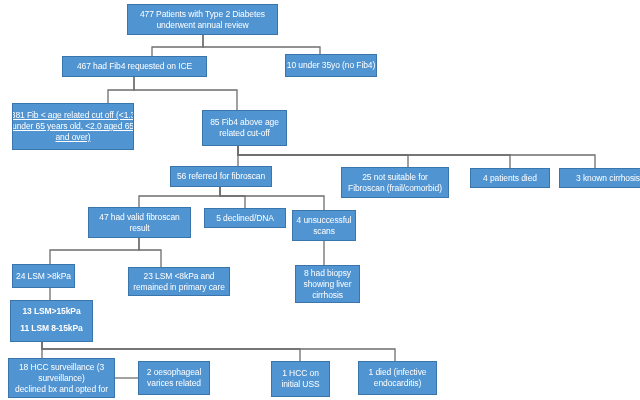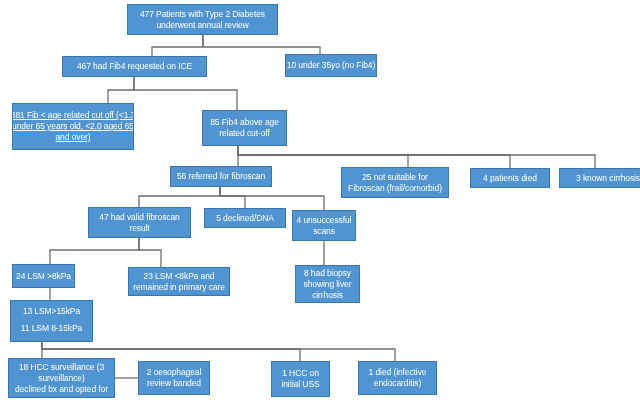--- a/index.html
+++ b/index.html
@@ -28,21 +28,21 @@
     letter-spacing: -0.1px;
     padding: 2px 2px;
     display: flex;
     flex-direction: column;
     justify-content: center;
     overflow: hidden;
     align-items: center;
   }
   .node .line { white-space: nowrap; }
   .node.gap .line + .line { margin-top: 6px; }
-  .node.gap { justify-content: flex-start; padding-top: 5px; }
+  .node.gap { justify-content: flex-start; padding-top: 5px; font-weight: bold; }
 </style>
 </head>
 <body>
 
 <div id="stage">
   <svg id="edges" viewBox="0 0 640 400" xmlns="http://www.w3.org/2000/svg">
       <polyline points="203,35 203,47 152,47 152,56" fill="none" stroke="#6e6e6e" stroke-width="1.3"></polyline>
       <polyline points="203,35 203,47 320,47 320,54" fill="none" stroke="#6e6e6e" stroke-width="1.3"></polyline>
       <polyline points="134,77 134,90 108,90 108,103" fill="none" stroke="#6e6e6e" stroke-width="1.3"></polyline>
       <polyline points="134,77 134,90 237,90 237,110" fill="none" stroke="#6e6e6e" stroke-width="1.3"></polyline>
@@ -122,21 +122,21 @@
       <div class="line">13 LSM&gt;15kPa</div>
       <div class="line">11 LSM 8-15kPa</div>
     </div>
     <div class="node" style="left: 8px; top: 358px; width: 107px; height: 40px;">
       <div class="line">18 HCC surveillance (3</div>
       <div class="line">surveillance)</div>
       <div class="line">declined bx and opted for</div>
     </div>
     <div class="node" style="left: 138px; top: 361px; width: 72px; height: 34px;">
       <div class="line">2 oesophageal</div>
-      <div class="line">review banded</div>
+      <div class="line">varices related</div>
     </div>
     <div class="node" style="left: 271px; top: 361px; width: 59px; height: 36px;">
       <div class="line">1 HCC on</div>
       <div class="line">initial USS</div>
     </div>
     <div class="node" style="left: 358px; top: 361px; width: 79px; height: 34px;">
       <div class="line">1 died (infective</div>
       <div class="line">endocarditis)</div>
     </div>
   </div>

